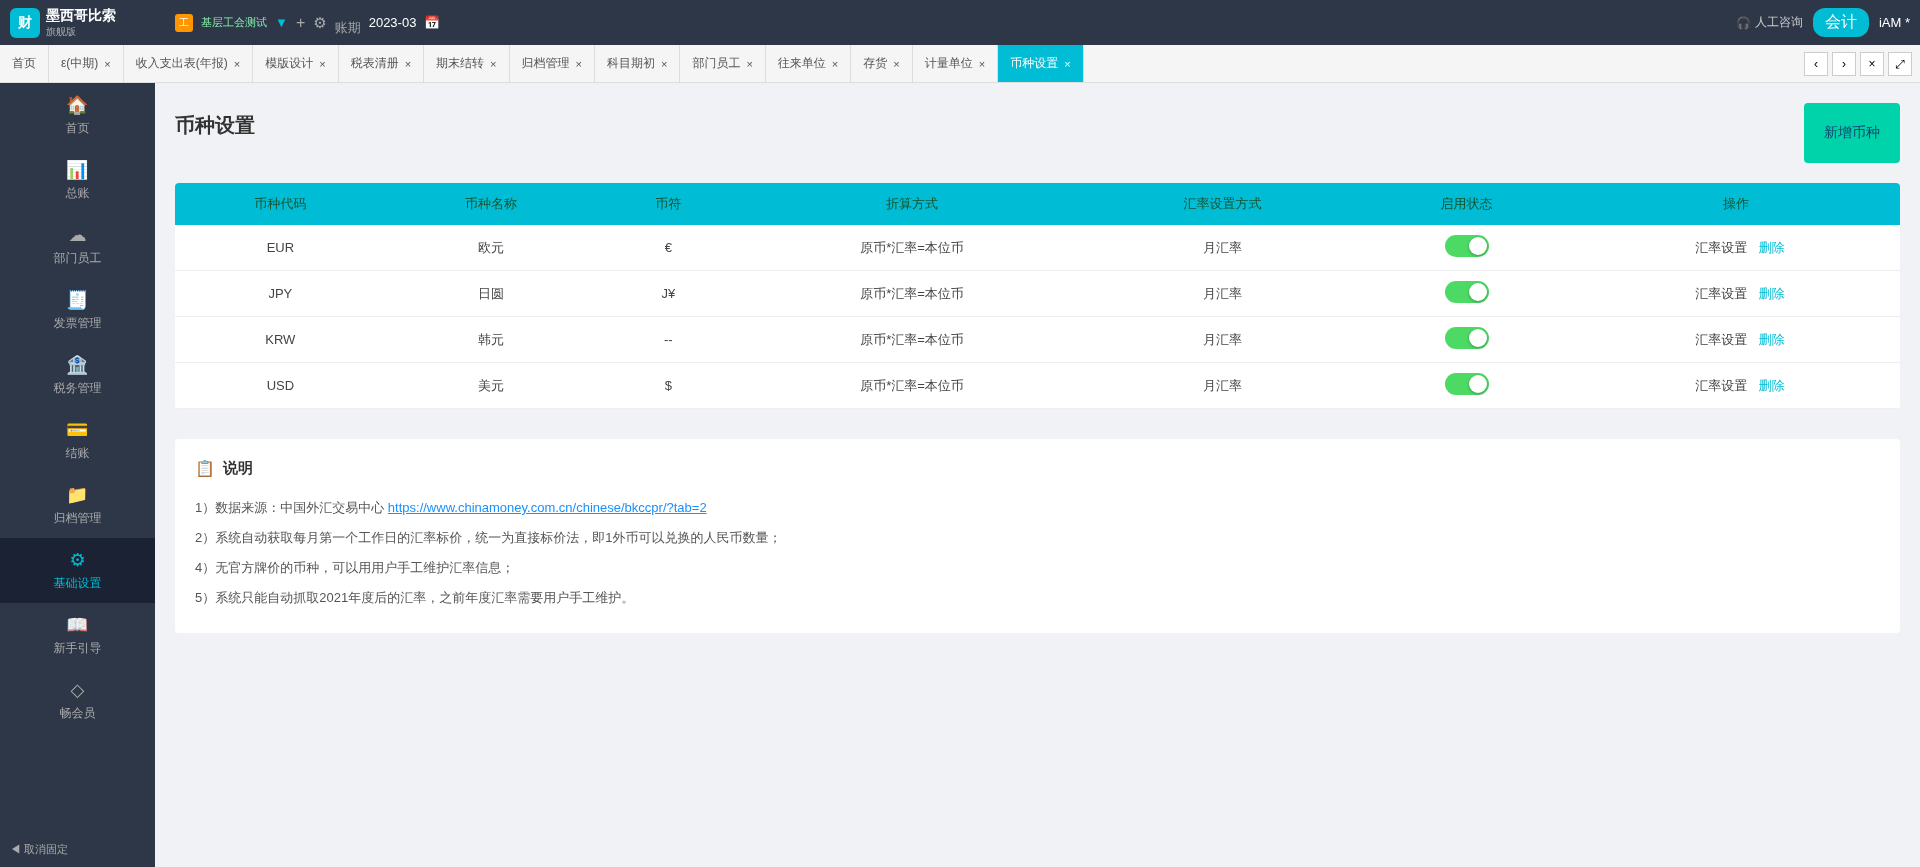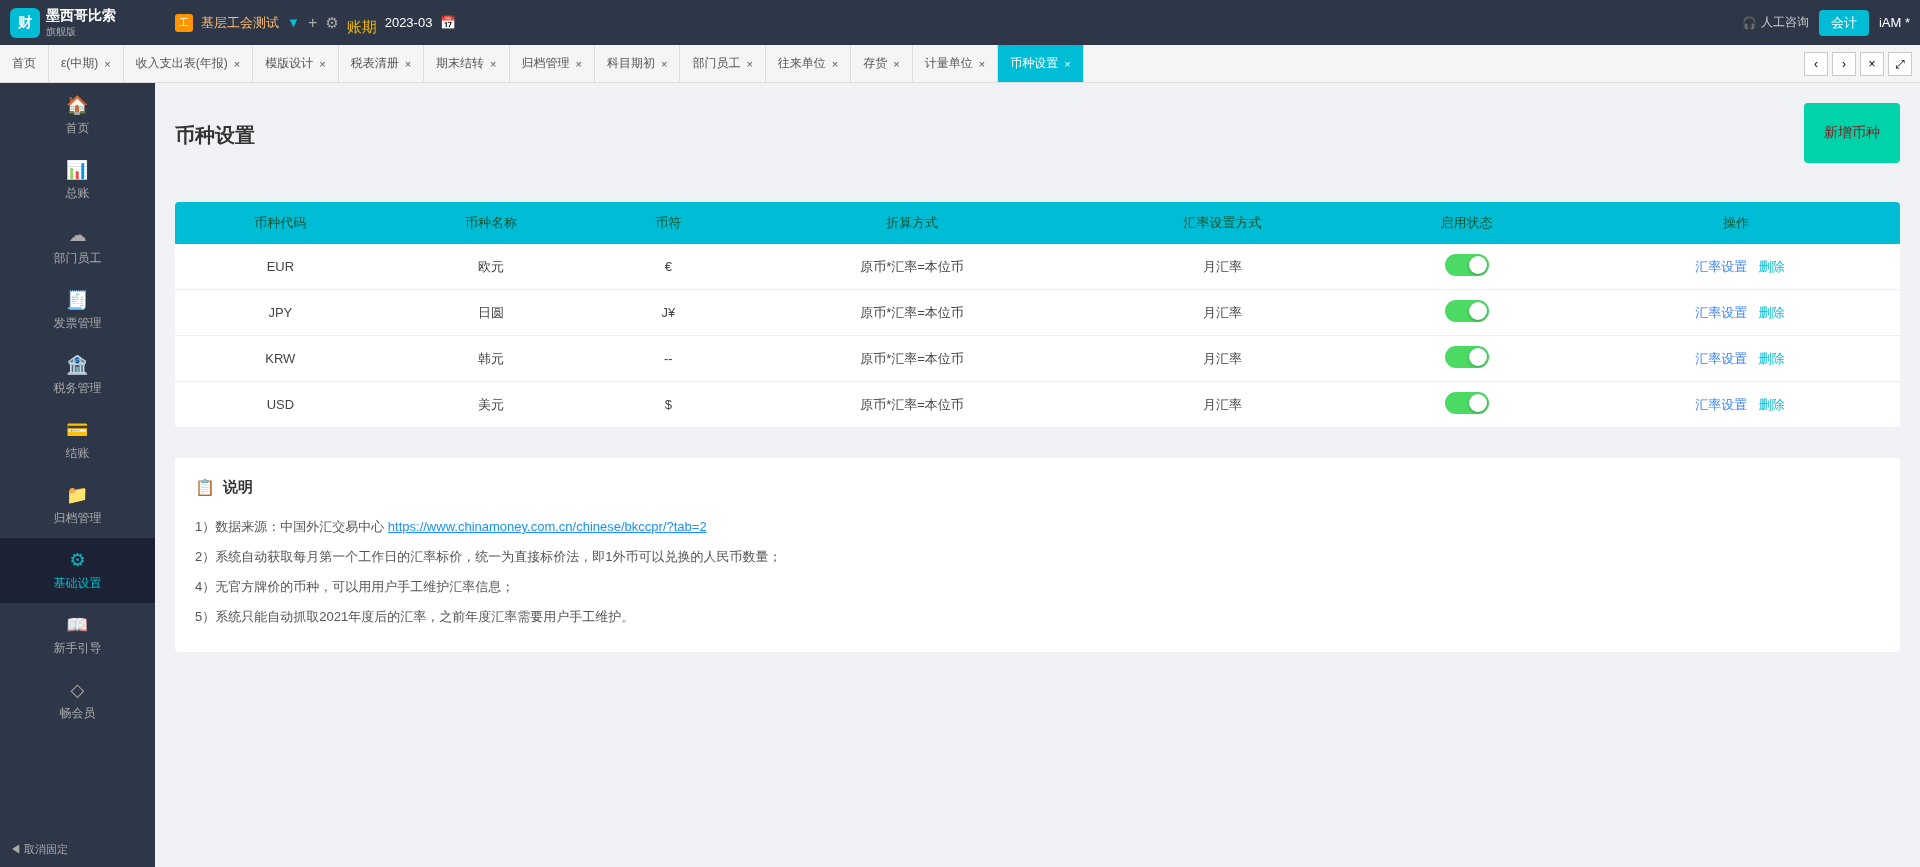--- a/index.html
+++ b/index.html
@@ -4,28 +4,28 @@
   <style>
     * { margin: 0; padding: 0; box-sizing: border-box; }
     body { font-family: 'Microsoft YaHei', Arial, sans-serif; font-size: 13px; background: #f0f2f5; width: 1920px; height: 867px; overflow: hidden; display: flex; flex-direction: column; }
 
     
     .top-bar { height: 45px; background: #2d3748; display: flex; align-items: center; padding: 0 10px; gap: 10px; flex-shrink: 0; }
     .logo-area { display: flex; align-items: center; gap: 6px; width: 155px; }
     .logo-icon { width: 30px; height: 30px; background: #00bcd4; border-radius: 6px; display: flex; align-items: center; justify-content: center; color: white; font-size: 14px; font-weight: bold; }
     .logo-text { color: white; font-size: 14px; font-weight: bold; }
     .logo-sub { color: #aaa; font-size: 10px; }
-    .workspace-selector { display: flex; align-items: center; gap: 6px; color: #fdba74; font-size: 13px; cursor: pointer; }
+    .workspace-selector { display: flex; align-items: center; gap: 6px; color: #86efac; font-size: 11px; cursor: pointer; }
     .workspace-dropdown { color: #00bcd4; }
-    .period-label { color: #eab308; font-size: 15px; margin-top: 10px; }
+    .period-label { color: #a3a3a3; font-size: 13px; margin-top: 10px; }
     .period-value { color: white; font-size: 13px; }
     .period-icon { color: #00bcd4; }
     .top-actions { margin-left: auto; display: flex; align-items: center; gap: 10px; }
     .help-btn { color: #ccc; font-size: 12px; display: flex; align-items: center; gap: 4px; cursor: pointer; }
-    .account-btn { background: #00bcd4; color: white; border: none; padding: 4px 12px; border-radius: 4px; font-size: 13px; cursor: pointer; }
+    .account-btn { background: #00bcd4; color: white; border: none; padding: 4px 12px; border-radius: 12px; font-size: 16px; cursor: pointer; }
     .user-area { color: white; font-size: 13px; }
 
     
     .tab-bar { height: 38px; background: #f5f5f5; display: flex; align-items: center; flex-shrink: 0; border-bottom: 1px solid #ddd; overflow: hidden; }
     .tab-item { height: 38px; padding: 0 12px; display: flex; align-items: center; gap: 6px; font-size: 12px; color: #555; cursor: pointer; border-right: 1px solid #ddd; white-space: nowrap; flex-shrink: 0; }
     .tab-item.active { background: #00bcd4; color: white; }
     .tab-item .tab-close { font-size: 11px; color: inherit; cursor: pointer; }
     .tab-nav { display: flex; align-items: center; gap: 4px; margin-left: auto; padding-right: 8px; }
     .tab-nav-btn { width: 24px; height: 24px; border: 1px solid #ccc; background: white; cursor: pointer; display: flex; align-items: center; justify-content: center; font-size: 12px; }
 
@@ -44,38 +44,38 @@
     .content-area { flex: 1; padding: 20px; background: #f0f2f5; overflow-y: auto; }
     .page-title { font-size: 20px; color: #333; margin-bottom: 20px; font-weight: bold; }
 
     
     .table-container { background: white; border-radius: 4px; overflow: hidden; }
     table { width: 100%; border-collapse: collapse; }
     thead tr { background: #00bcd4; }
     thead th { color: #14532d; padding: 12px 15px; text-align: center; font-size: 13px; font-weight: normal; }
     tbody tr { border-bottom: 1px solid #eee; }
     tbody td { padding: 10px 15px; text-align: center; font-size: 13px; color: #444; }
-    .action-link { color: #3b82f6; cursor: pointer; text-decoration: none; margin: 0 8px; }
+    .action-link { color: #404040; cursor: pointer; text-decoration: none; margin: 0 8px; }
     .action-delete { color: #00bcd4; cursor: pointer; text-decoration: none; }
 
     
     .toggle { display: inline-flex; align-items: center; }
     .toggle-track { width: 44px; height: 22px; background: #4cd964; border-radius: 11px; position: relative; cursor: pointer; }
     .toggle-thumb { width: 18px; height: 18px; background: white; border-radius: 50%; position: absolute; top: 2px; right: 2px; box-shadow: 0 1px 3px rgba(0,0,0,0.3); }
 
     
     .desc-section { margin-top: 30px; background: white; border-radius: 4px; padding: 20px; }
     .desc-title { display: flex; align-items: center; gap: 8px; font-size: 15px; color: #333; font-weight: bold; margin-bottom: 15px; }
     .desc-icon { color: #00bcd4; font-size: 16px; }
     .desc-list { list-style: none; }
     .desc-list li { padding: 4px 0; color: #555; font-size: 13px; line-height: 1.7; }
     .desc-link { color: #1890ff; text-decoration: underline; cursor: pointer; }
 
     .content-wrapper { position: relative; }
-    .new-currency-btn { float: right; background: #00d2aa; color: #7f1d1d; border: none; padding: 21px 20px; border-radius: 4px; font-size: 14px; cursor: pointer; margin-bottom: 24px; }
+    .new-currency-btn { float: right; background: #00d2aa; color: #0c4a6e; border: none; padding: 21px 20px; border-radius: 4px; font-size: 14px; cursor: pointer; margin-bottom: 5px; }
 
     .top-bar-mid { display: flex; align-items: center; gap: 8px; }
     .workspace-icon { width: 18px; height: 18px; background: #ff9500; border-radius: 3px; display: flex; align-items: center; justify-content: center; color: white; font-size: 10px; }
     .add-icon { color: #aaa; cursor: pointer; font-size: 16px; }
     .settings-icon { color: #aaa; cursor: pointer; font-size: 15px; }
   </style>
 </head>
 <body>
 
 <div class="top-bar">

